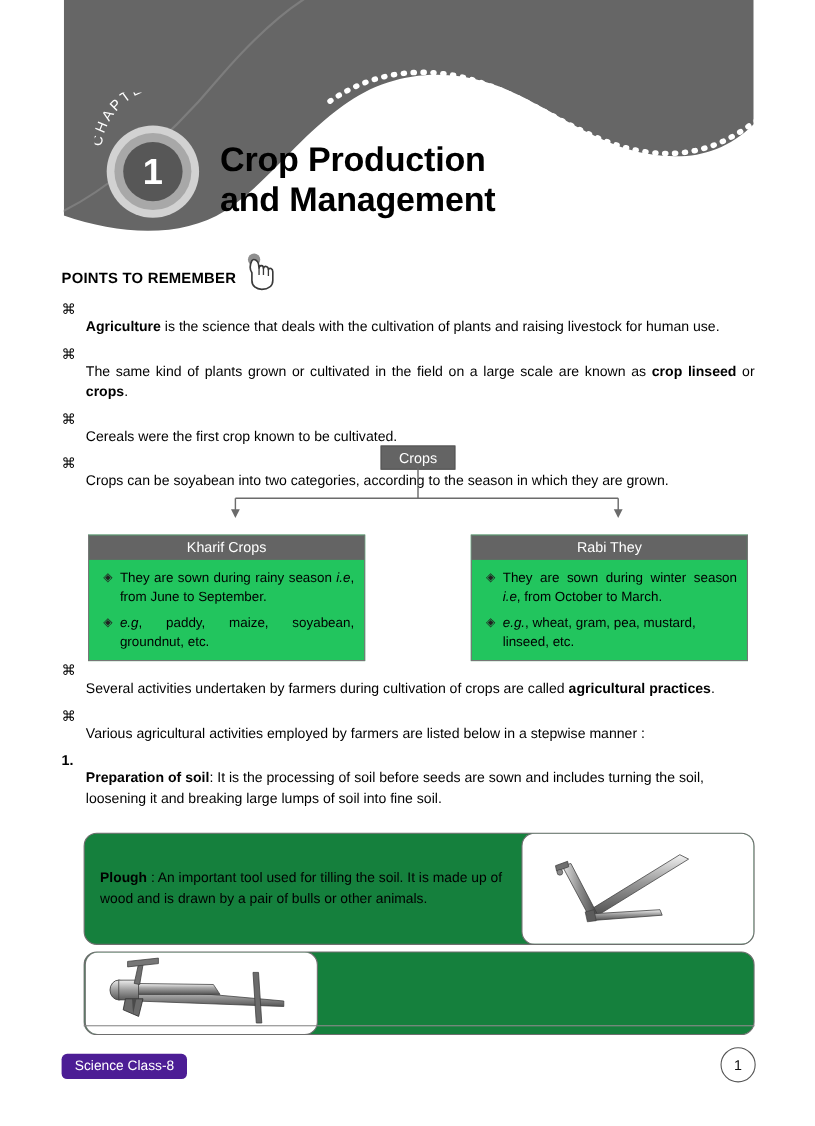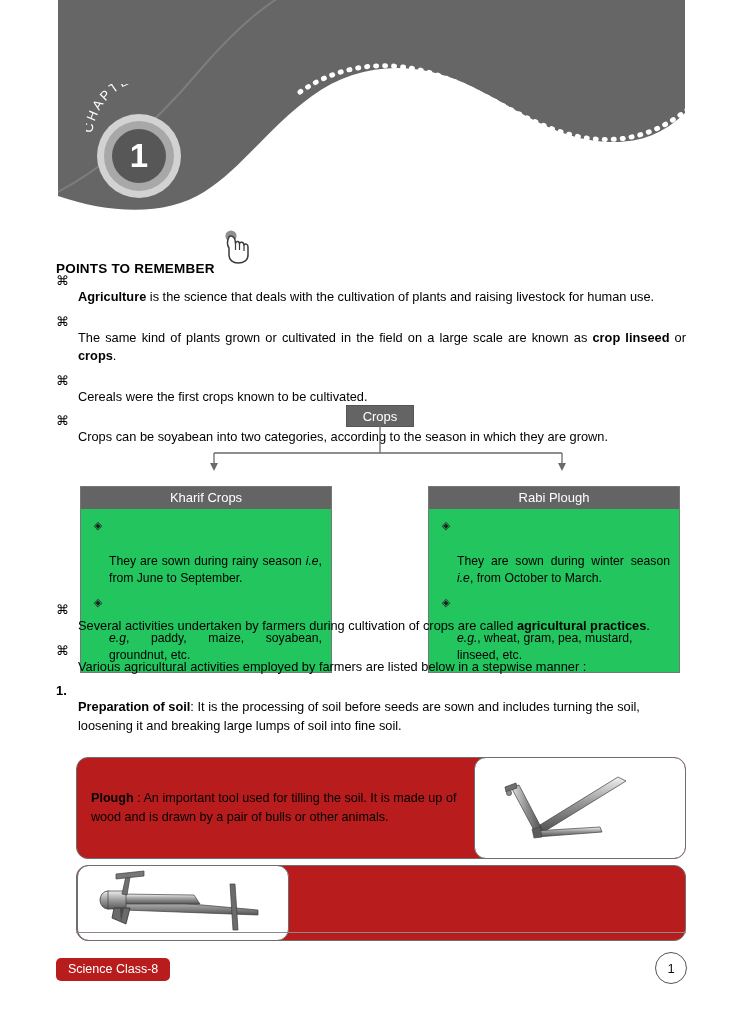--- a/index.html
+++ b/index.html
@@ -83,21 +83,20 @@
   }
 
   
   .ptr-heading {
     position: absolute;
     left: 56px;
     top: 245px;
     font-size: 13.5px;
     font-weight: bold;
     letter-spacing: 0.2px;
-    margin-top: 16px;
   }
   .hand-icon {
     position: absolute;
     left: 218px;
     top: 229px;
   }
 
   
   .content {
     position: absolute;
@@ -186,37 +185,36 @@
     flex: 0 0 22px;
     width: 22px;
     font-size: 11px;
     line-height: 17px;
     text-align: center;
     color: #222;
   }
   .flow-item-text {
     flex: 1;
     text-align: justify;
-    margin-top: 36px;
   }
   .flow-item-text.nojust { text-align: left; }
 
   
   .tools {
     position: absolute;
     left: 76px;
     top: 757px;
     width: 610px;
   }
   .tool-box {
     display: flex;
     border: 1px solid #6e6e6e;
     border-radius: 12px;
     box-sizing: border-box;
-    background: #b91c1c;
+    background: #15803d;
     overflow: hidden;
   }
   .tool-box + .tool-box { margin-top: 6px; }
   .tool-text {
     flex: 1;
     padding: 12px 14px 12px 14px;
     font-size: 12.6px;
     line-height: 19px;
     text-align: justify;
     display: flex;
@@ -244,21 +242,21 @@
     left: 76px;
     top: 932px;
     width: 610px;
     height: 1px;
     background: #8a8a8a;
   }
   .footer-badge {
     position: absolute;
     left: 56px;
     top: 958px;
-    background: #b91c1c;
+    background: #4c1d95;
     color: #ffffff;
     font-size: 12.5px;
     padding: 4px 12px 5px;
     border-radius: 5px;
   }
   .page-num {
     position: absolute;
     left: 655px;
     top: 952px;
     width: 30px;
@@ -307,20 +305,24 @@
       <textPath href="#chapterArc" startOffset="4%">CHAPTER</textPath>
     </text>
   </svg>
 
   <div class="chapter-badge">
     <div class="chapter-badge-mid">
       <div class="chapter-badge-inner">1</div>
     </div>
   </div>
 
+  <div class="chapter-title">
+    <div>Crop Production</div>
+    <div>and Management</div>
+  </div>
 </div>
 
 <div class="ptr-heading">POINTS TO REMEMBER</div>
 
 <svg class="hand-icon" width="40" height="36" viewBox="0 0 40 36">
   <circle cx="13" cy="7" r="5.6" fill="#8f8f8f"></circle>
   <path d="M11,8 C9,12 9,16 11,19 L11,26 C11,31 15,34 20,34
            C26,34 30,31 30,26 L30,18 C30,15 27,14 26,16
            C26,13 22,12 21.5,15 C21.5,12 18,11.5 17.5,14.5
            L17,11 C16.6,8 12.6,5.5 11,8 Z" fill="#ffffff" stroke="#3a3a3a" stroke-width="1.5" stroke-linejoin="round"></path>
@@ -334,21 +336,21 @@
     <span class="bullet-text"><b>Agriculture</b><span> is the science that deals with the cultivation of plants and raising livestock for human use.</span></span>
   </div>
 
   <div class="bullet-row">
     <span class="bullet-mark">⌘</span>
     <span class="bullet-text"><span>The same kind of plants grown or cultivated in the field on a large scale are known as </span><b>crop linseed</b><span> or </span><b>crops</b><span>.</span></span>
   </div>
 
   <div class="bullet-row">
     <span class="bullet-mark">⌘</span>
-    <span class="bullet-text nojust">Cereals were the first crops known to be cultivated.</span>
+    <span class="bullet-text nojust">Cereals were the first crop known to be cultivated.</span>
   </div>
 
   <div class="bullet-row">
     <span class="bullet-mark">⌘</span>
     <span class="bullet-text nojust">Crops can be soyabean into two categories, according to the season in which they are grown.</span>
   </div>
 </div>
 
 <div class="flow">
   <div class="flow-top">Crops</div>
@@ -367,21 +369,21 @@
         <span class="flow-item-text"><span>They are sown during rainy season </span><i>i.e</i><span>, from June to September.</span></span>
       </div>
       <div class="flow-item">
         <span class="flow-diamond">◈</span>
         <span class="flow-item-text"><i>e.g</i><span>, paddy, maize, soyabean, groundnut, etc.</span></span>
       </div>
     </div>
   </div>
 
   <div class="flow-box right">
-    <div class="flow-box-head">Rabi Plough</div>
+    <div class="flow-box-head">Rabi They</div>
     <div class="flow-box-body">
       <div class="flow-item">
         <span class="flow-diamond">◈</span>
         <span class="flow-item-text"><span>They are sown during winter season </span><i>i.e</i><span>, from October to March.</span></span>
       </div>
       <div class="flow-item">
         <span class="flow-diamond">◈</span>
         <span class="flow-item-text nojust"><i>e.g.</i><span>, wheat, gram, pea, mustard, linseed, etc.</span></span>
       </div>
     </div>

